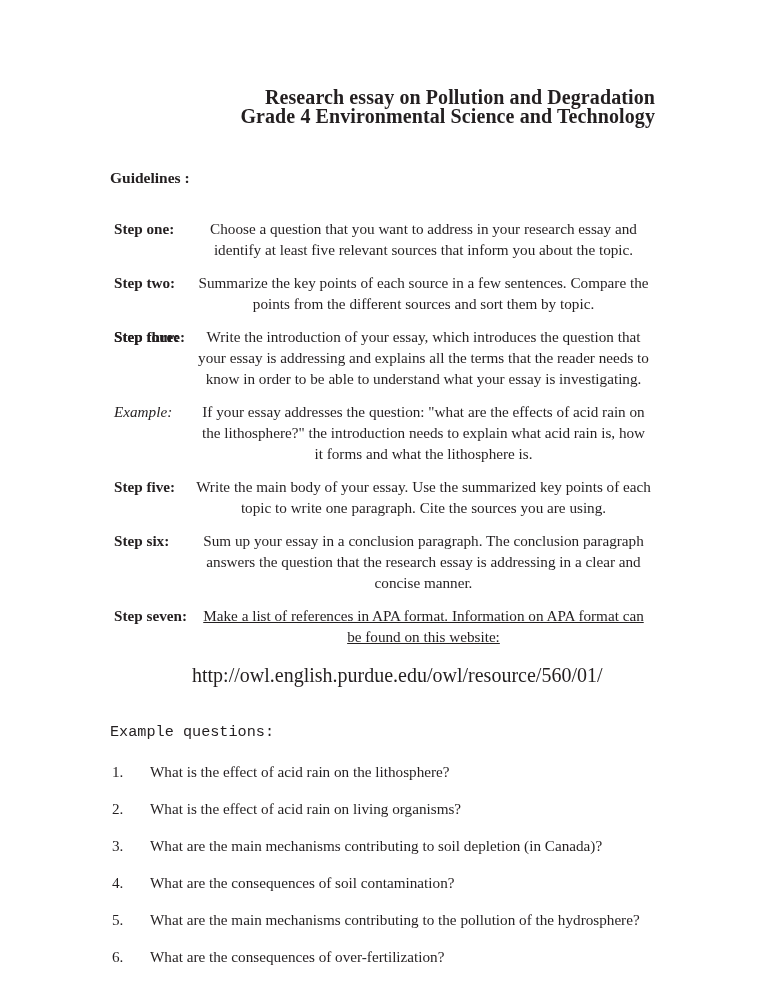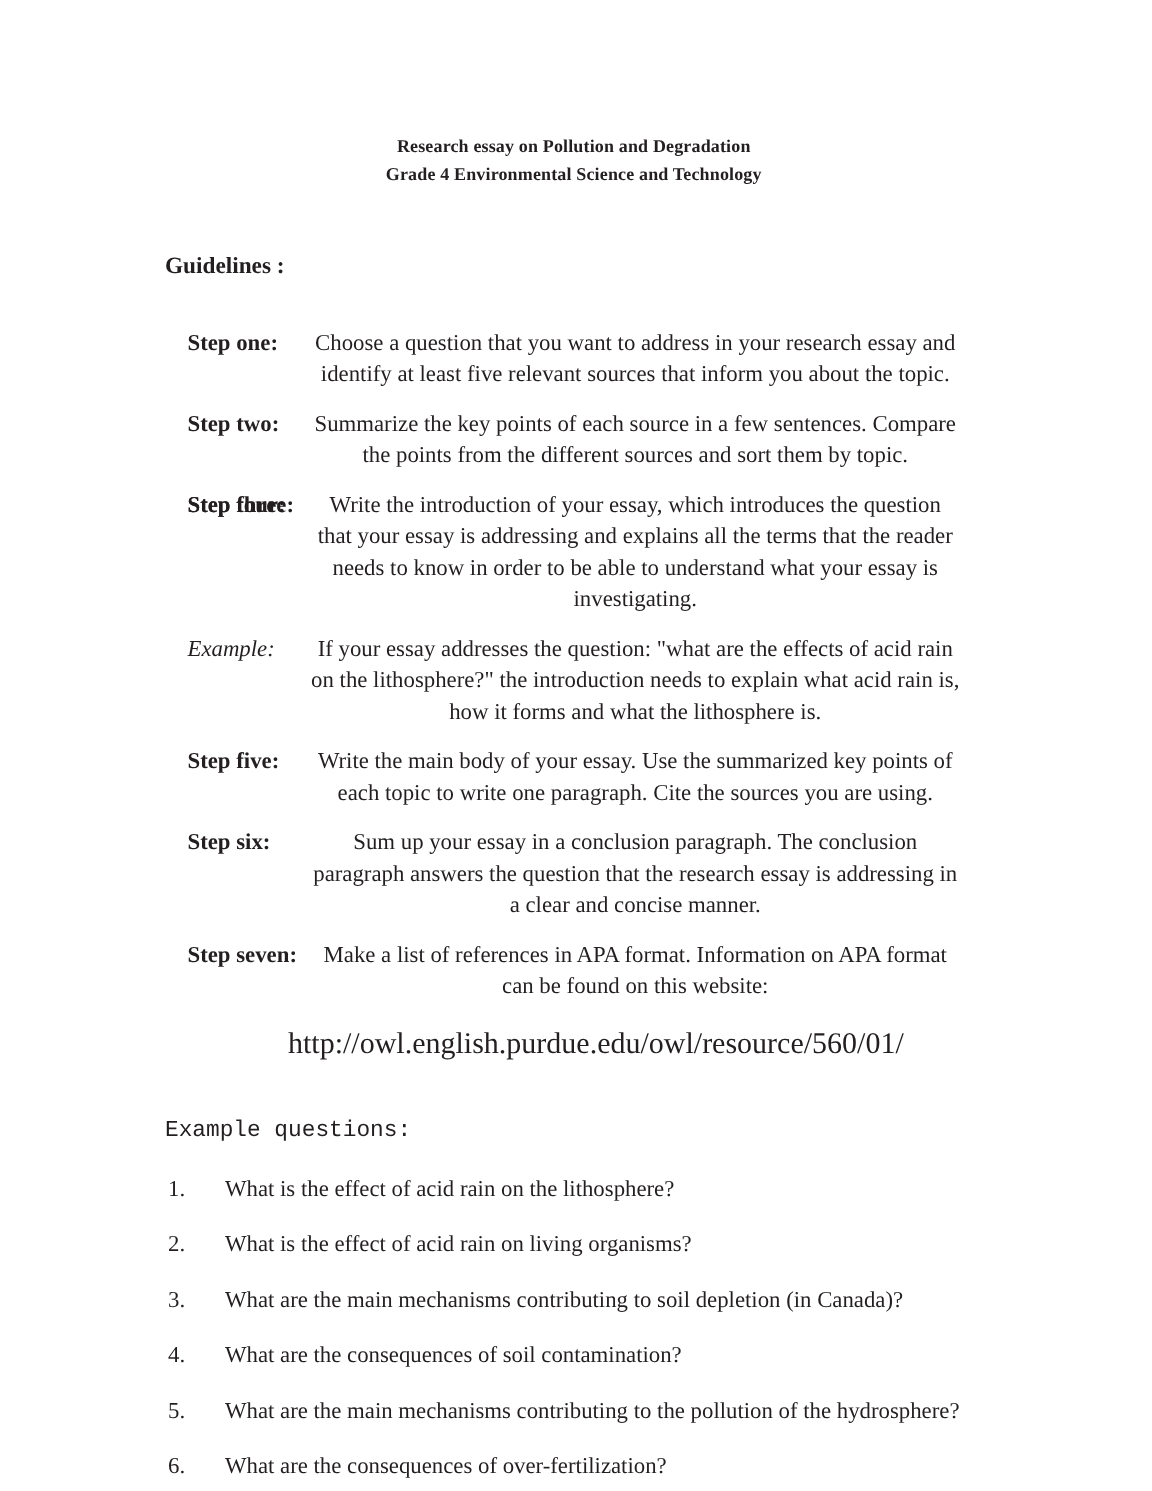--- a/index.html
+++ b/index.html
@@ -18,47 +18,47 @@
     position: relative;
     width: 768px;
     height: 994px;
     background: #ffffff;
     box-sizing: border-box;
     padding: 88px 113px 0 110px;
   }
 
   
   .title-block {
-    text-align: center;
+    text-align: right;
     font-weight: bold;
-    font-size: 12px;
+    font-size: 20px;
     line-height: 19px;
     letter-spacing: 0.1px;
     margin: 0 0 42px 0;
   }
   .title-line { display: block; }
 
   
   .guidelines-heading {
     font-weight: bold;
     font-size: 15.5px;
     line-height: 20px;
     margin: 0 0 30px 0;
   }
 
   
-  .steps { margin: 15px; }
+  .steps { margin: 4px; }
   .step-row {
     position: relative;
     padding-left: 82px;
     margin-bottom: 12px;
     font-size: 15.2px;
     line-height: 21px;
   }
-  .step-row:last-child { margin-bottom: 0; }
+  .step-row:last-child { margin-bottom: 0; text-decoration: underline; }
   .step-label {
     position: absolute;
     left: 0;
     top: 0;
     white-space: nowrap;
     font-weight: bold;
   }
   .step-label.plain { font-weight: normal; font-style: italic; }
   .step-body {
     display: block;

